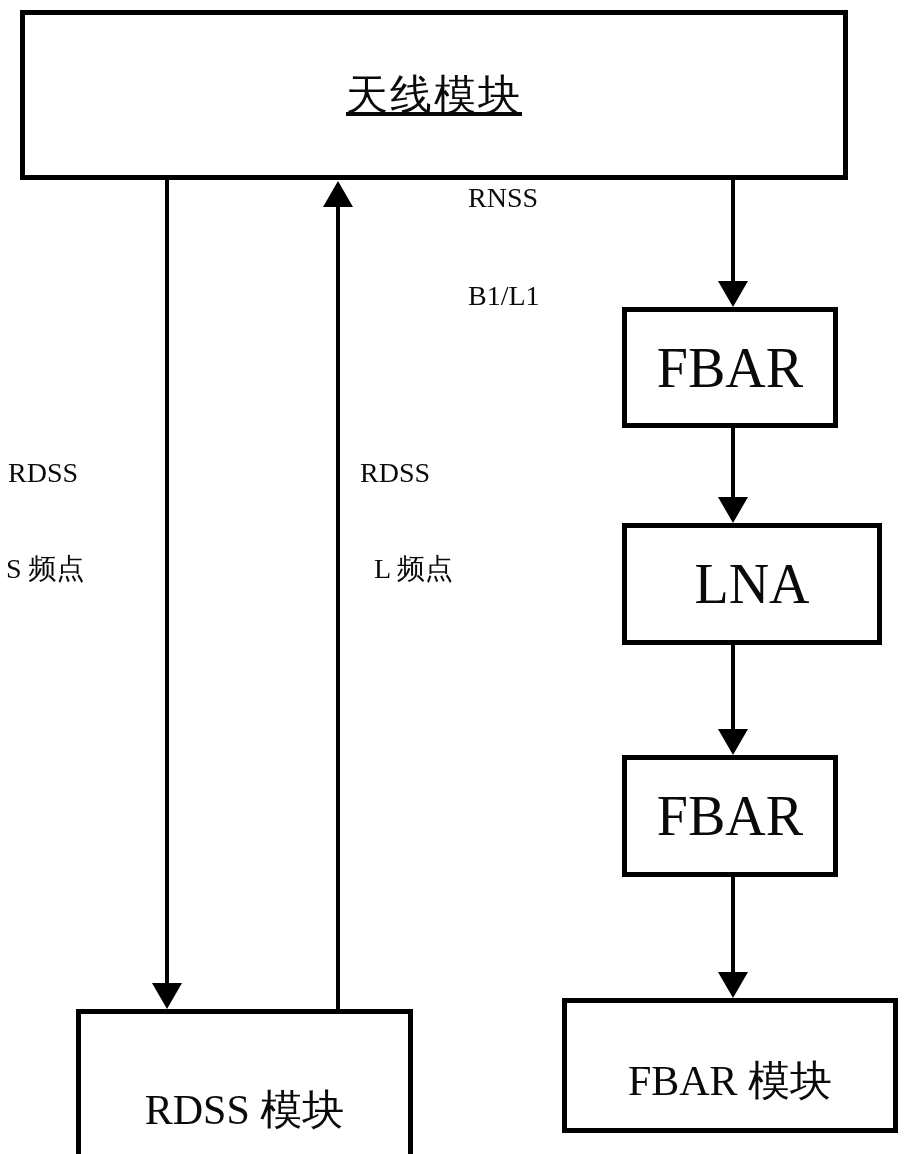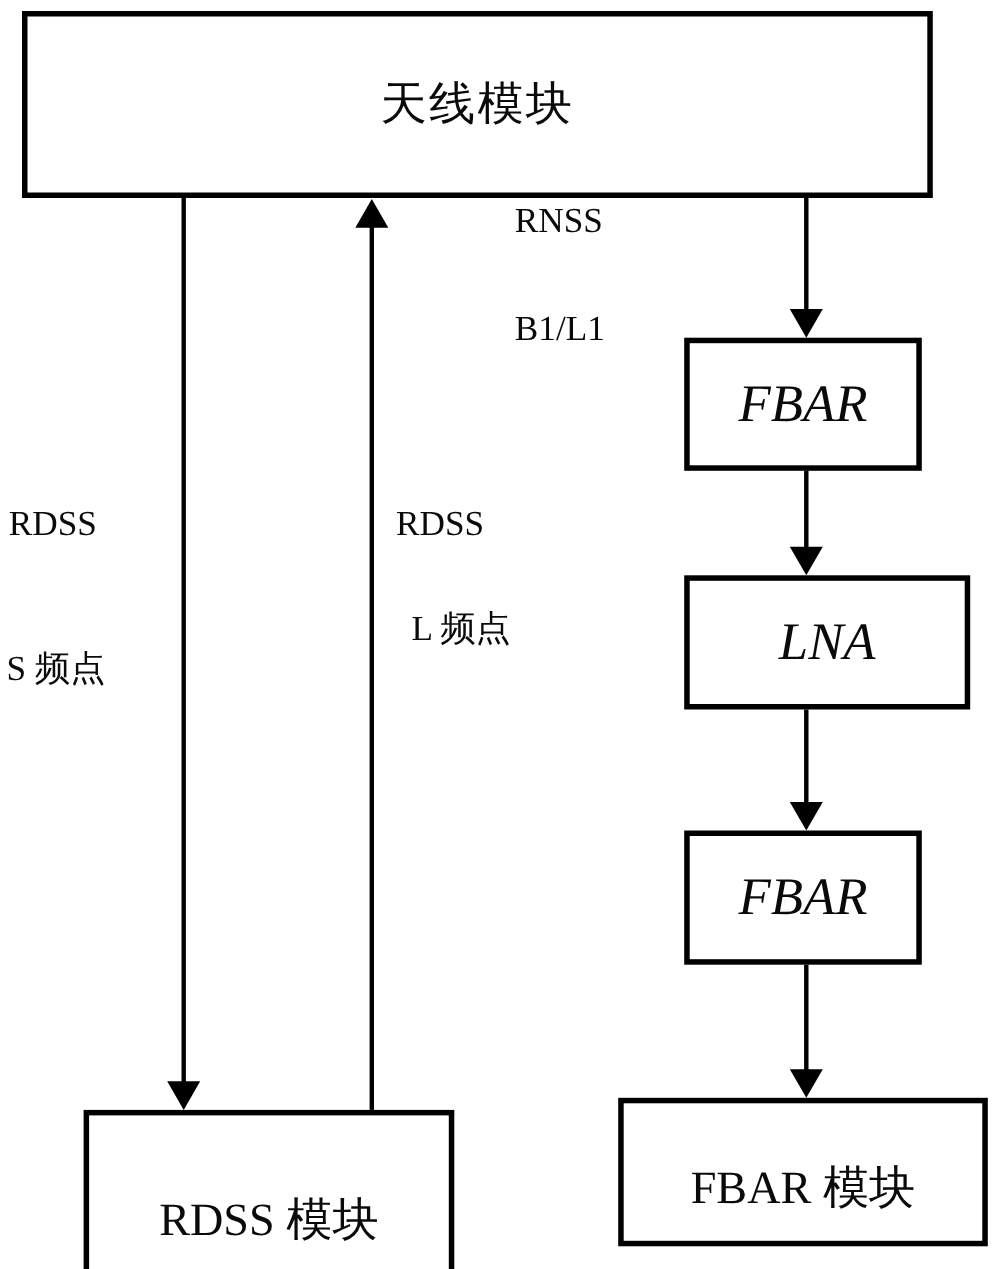--- a/index.html
+++ b/index.html
@@ -24,25 +24,25 @@
     display: flex;
     align-items: center;
     justify-content: center;
     text-align: center;
   }
   .box-label {
     white-space: nowrap;
     line-height: 1;
   }
   .antenna-box   { left: 20px;  top: 10px;   width: 828px; height: 170px; }
-  .antenna-box .box-label { font-size: 42px; letter-spacing: 2px; }
+  .antenna-box .box-label { font-size: 42px; letter-spacing: 2px; text-decoration: underline; }
   .fbar1-box     { left: 622px; top: 307px;  width: 216px; height: 121px; }
   .lna-box       { left: 622px; top: 523px;  width: 260px; height: 122px; }
   .fbar2-box     { left: 622px; top: 755px;  width: 216px; height: 122px; }
-  .chain-box .box-label { font-size: 48px; font-style: italic; }
+  .chain-box .box-label { font-size: 56px; }
   .rnss-box      { left: 562px; top: 998px;  width: 336px; height: 135px; padding-top: 30px; }
   .rdss-box      { left: 76px;  top: 1009px; width: 337px; height: 171px; padding-top: 30px; }
   .module-box .box-label { font-size: 42px; }
 
   .vline {
     position: absolute;
     width: 4px;
     background: #000000;
   }
   .arrowhead {
@@ -50,28 +50,28 @@
     width: 0;
     height: 0;
     border-left: 15px solid transparent;
     border-right: 15px solid transparent;
   }
   .arrow-down { border-top: 26px solid #000000; }
   .arrow-up   { border-bottom: 26px solid #000000; }
 
   .edge-label {
     position: absolute;
-    font-size: 32px;
+    font-size: 28px;
     line-height: 1;
     white-space: nowrap;
   }
   .lbl-rnss    { left: 468px; top: 184px; }
   .lbl-b1l1    { left: 468px; top: 242px; margin-top: 40px; }
   .lbl-rdss-s1 { left: 8px;   top: 459px; }
-  .lbl-rdss-s2 { left: 6px;   top: 555px; margin-top: 36px; }
+  .lbl-rdss-s2 { left: 6px;   top: 555px; }
   .lbl-rdss-l1 { left: 360px; top: 459px; }
   .lbl-rdss-l2 { left: 360px; top: 555px; margin-left: 14px; }
 </style>
 </head>
 <body>
 
 <div class="canvas">
 
   <div class="box antenna-box">
     <span class="box-label">天线模块</span>

